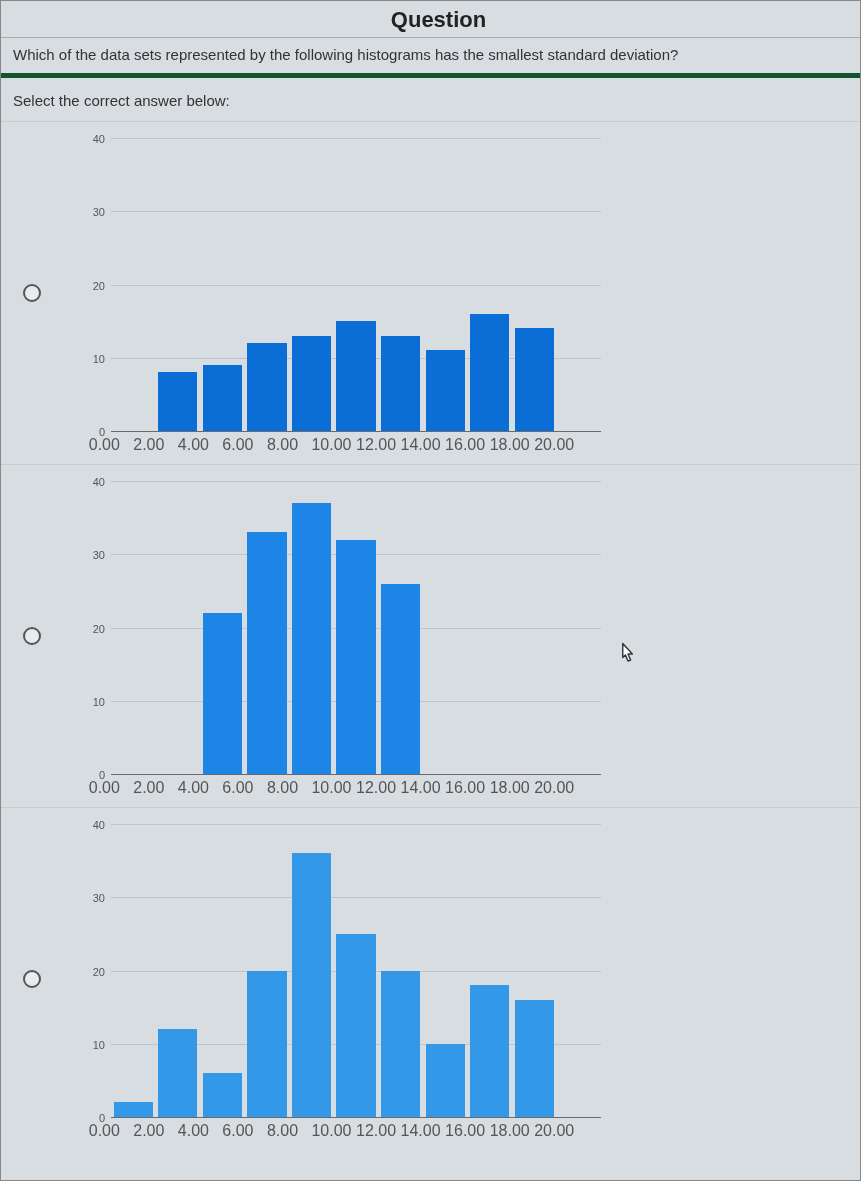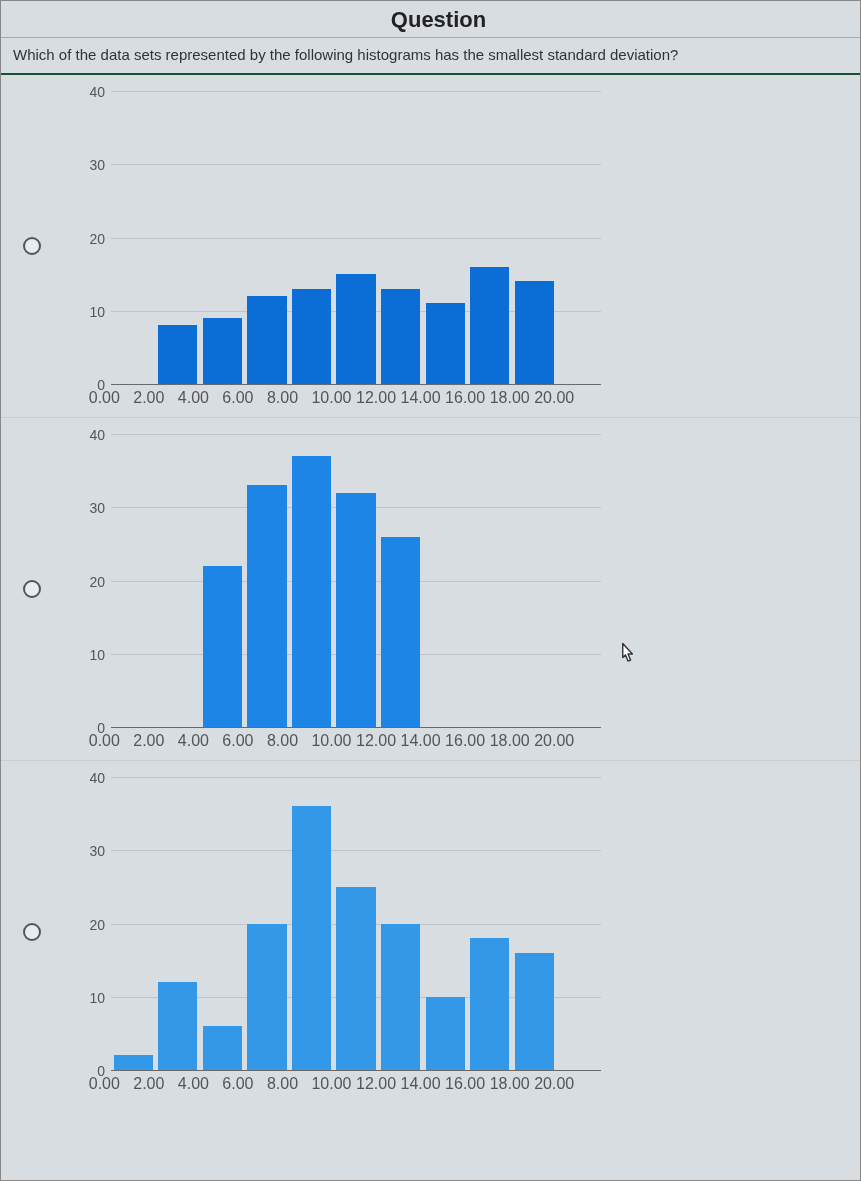--- a/index.html
+++ b/index.html
@@ -24,21 +24,21 @@
   }
   .question-title {
     font-weight: 700;
     font-size: 22px;
     color: #222;
   }
   .question-text {
     font-size: 15px;
     color: #333;
     padding: 8px 12px 10px 12px;
-    border-bottom: 2px solid #14532d;
+    border-bottom: 5px solid #14532d;
   }
   .instruction {
     font-size: 15px;
     color: #333;
     padding: 14px 12px 12px 12px;
     border-bottom: 1px solid #ccc;
   }
   .options { }
   .option {
     display: flex;
@@ -73,21 +73,21 @@
   .gridline {
     position: absolute;
     left: 0; right: 0;
     border-top: 1px solid rgba(120,120,120,0.25);
   }
   .ylabel {
     position: absolute;
     right: 100%;
     transform: translateY(-50%);
     padding-right: 6px;
-    font-size: 14px;
+    font-size: 11px;
     color: #555;
     white-space: nowrap;
   }
   .bars {
     position: absolute;
     left: 0; right: 0; bottom: 0; top: 0;
     display: flex;
     align-items: flex-end;
   }
   .bar-slot {
@@ -126,20 +126,21 @@
 <body>
 
 <div class="page">
 
   <div class="question-header">
     <div class="question-title">Question</div>
   </div>
 
   <div class="question-text">Which of the data sets represented by the following histograms has the smallest standard deviation?</div>
 
+  <div class="instruction">Select the correct answer below:</div>
 
   <div class="options">
 
     <div class="option">
       <div class="radio"></div>
       <div class="chart">
           <div class="chart-area">
             <div class="gridline" style="top: 100%;">
               <div class="ylabel">0</div>
             </div>

